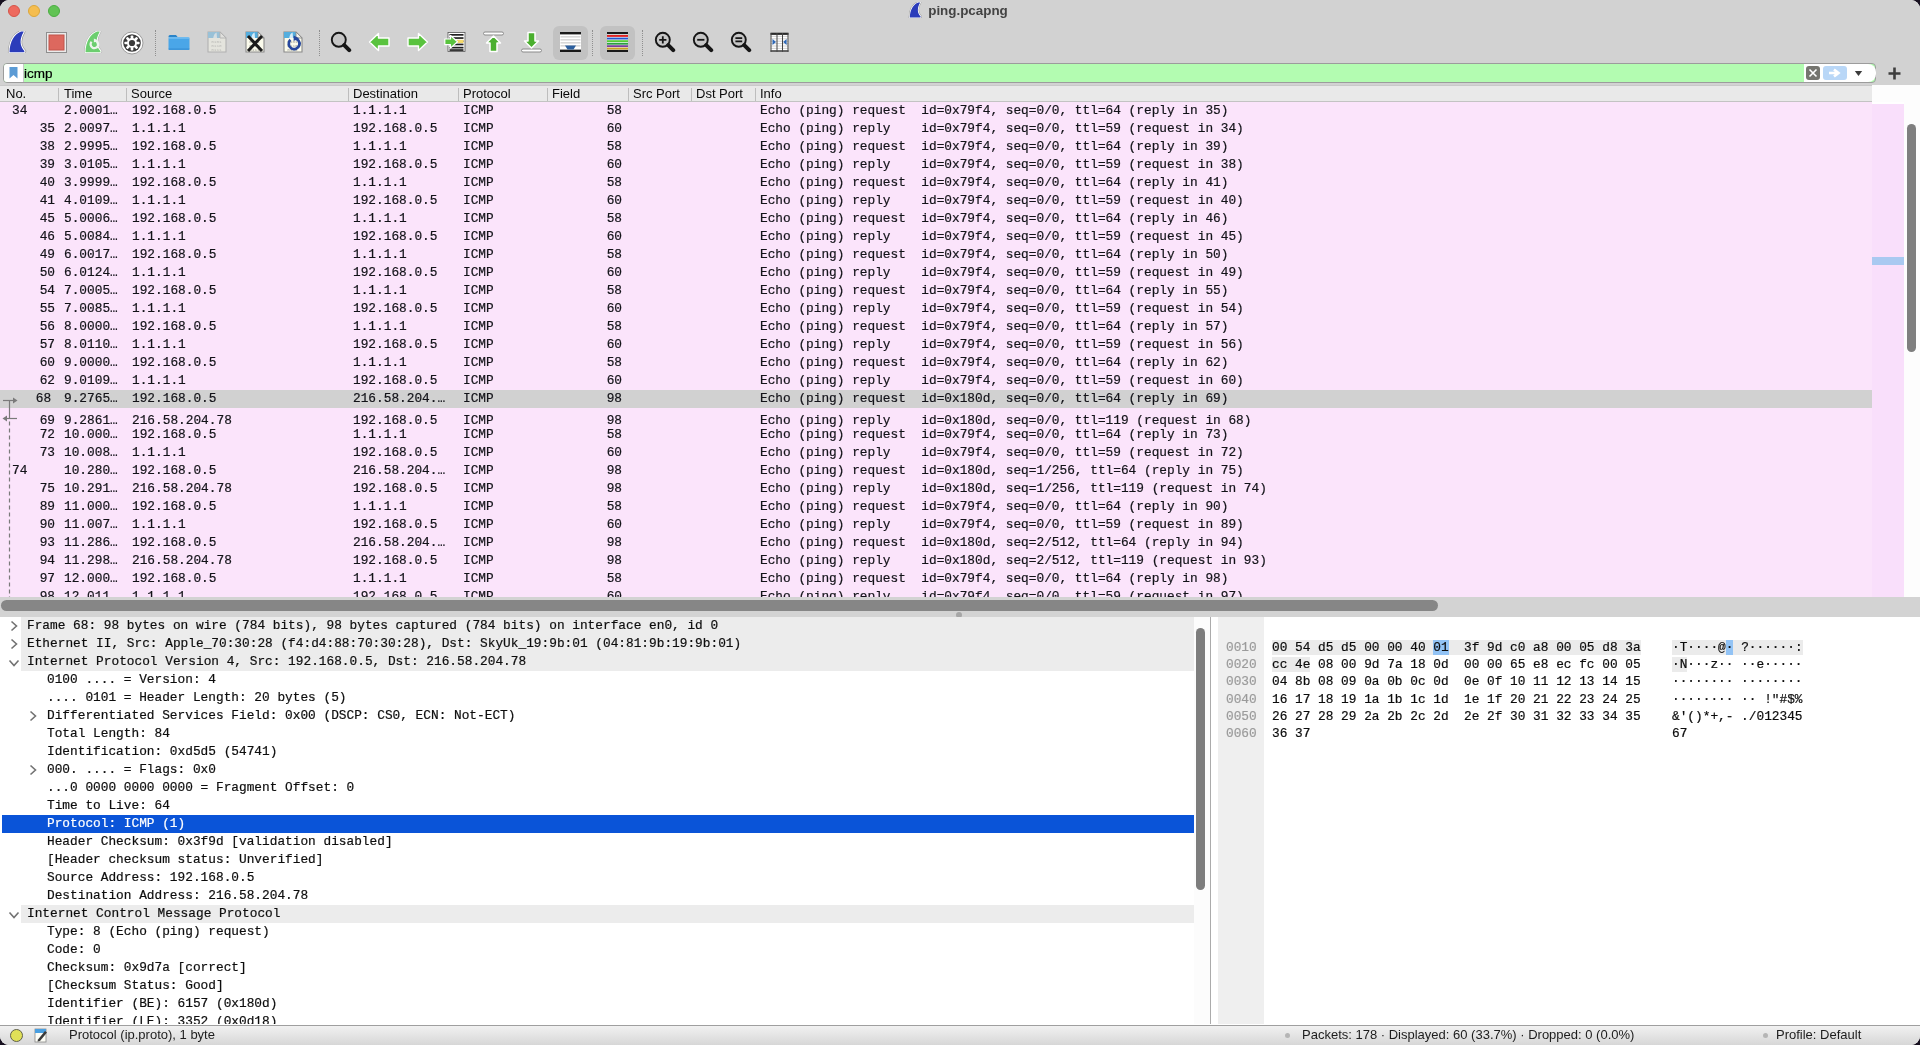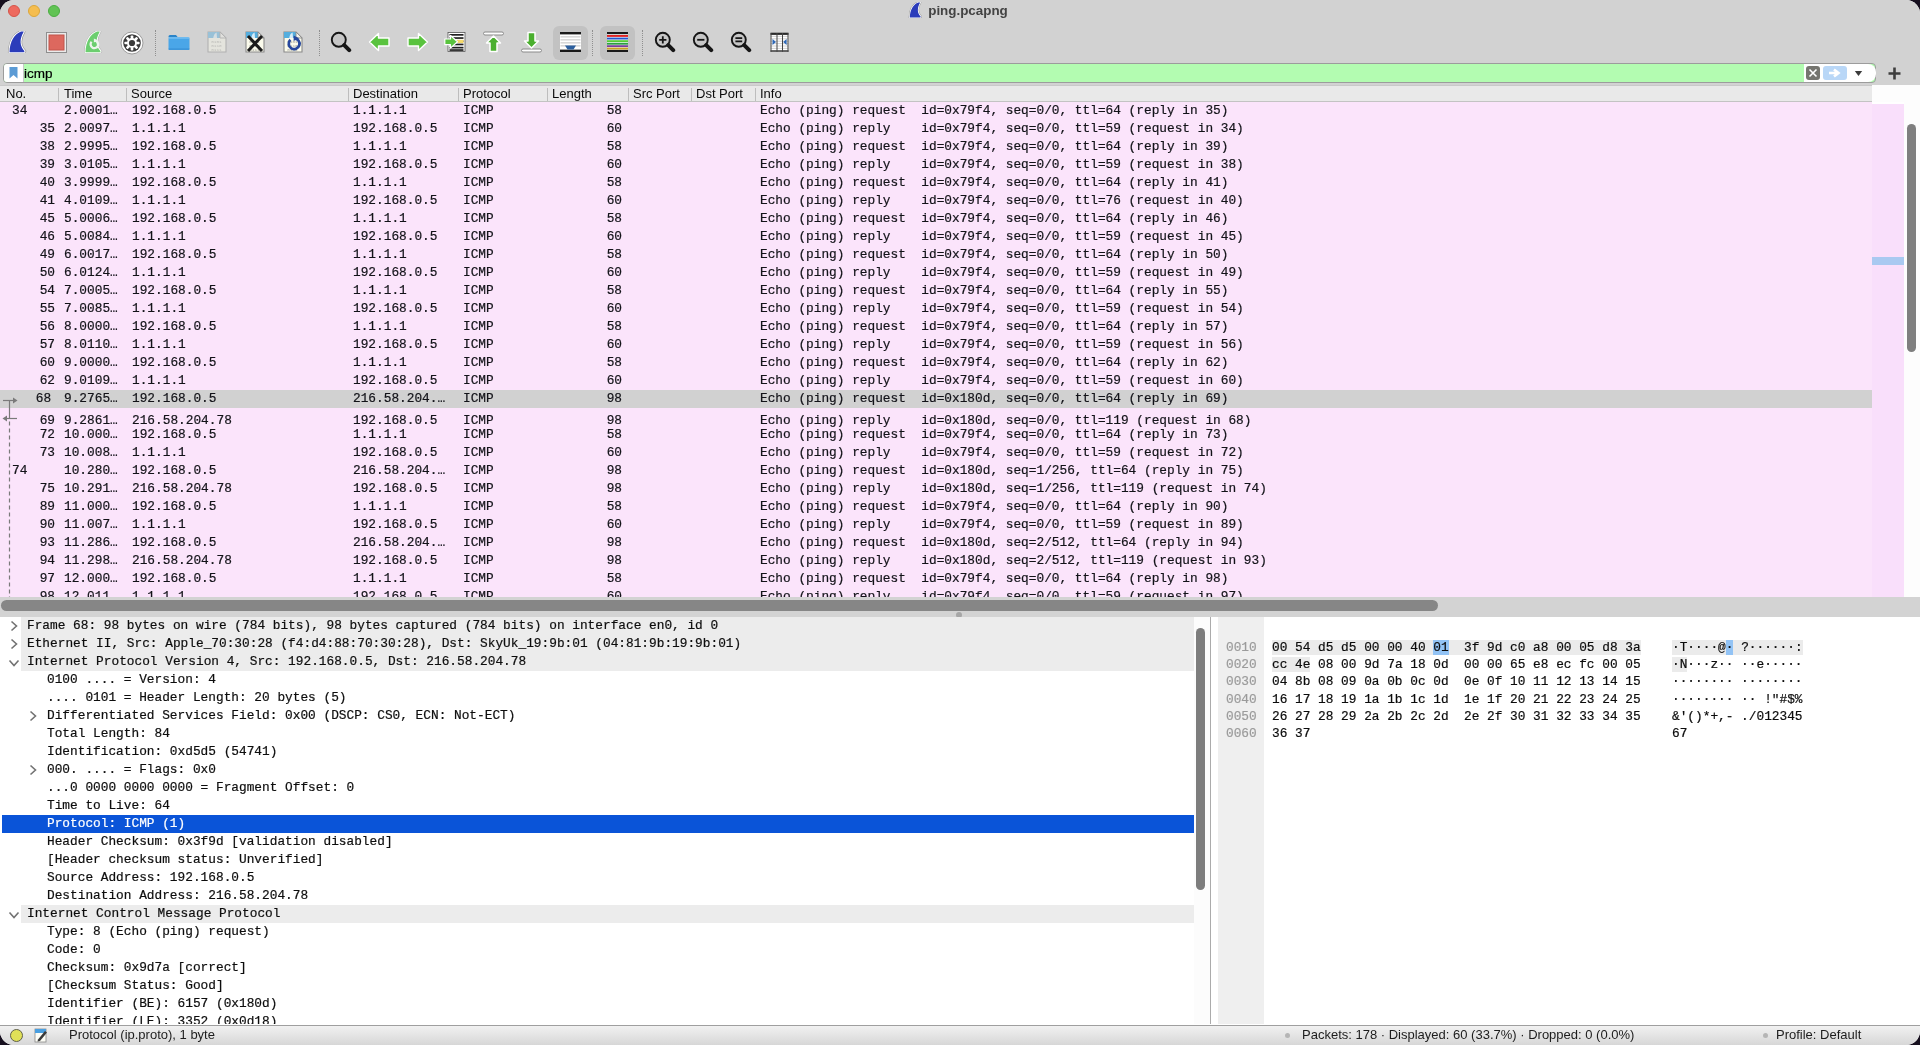--- a/index.html
+++ b/index.html
@@ -1,18 +1,18 @@
 <!DOCTYPE html>
 <html><head><meta charset="utf-8"><title>w</title><style>
 *{margin:0;padding:0;box-sizing:border-box}
 html,body{width:1920px;height:1045px;overflow:hidden;background:#17101f;
  font-family:"Liberation Sans",sans-serif;-webkit-font-smoothing:antialiased}
 .a{position:absolute}
 .mono{font-family:"Liberation Mono",monospace;font-size:12.8px;white-space:pre;-webkit-text-stroke:0.2px}
-#win{position:absolute;left:0;top:0;width:1920px;height:1045px;border-radius:14px;
+#win{position:absolute;left:0;top:0;width:1920px;height:1045px;border-radius:9px;
  overflow:hidden;background:#fff}
 #chrome{left:0;top:0;width:1920px;height:85px;background:#d2d2d2}
 .tl{width:12px;height:12px;border-radius:50%;top:5px}
 #title{top:3px;left:8px;width:1920px;text-align:center;font-size:13.4px;font-weight:bold;color:#434343}
 #filter{left:3px;top:63px;width:1873px;height:20px;background:#b3fcb1;border:1px solid #9c9c9c;border-radius:4px}
 #fbook{left:4px;top:64px;width:20px;height:18px;background:#fff;border-radius:3px 0 0 3px;border-right:1px solid #c8c8c8}
 #fright{left:1804px;top:64px;width:72px;height:18px;background:#fff;border-radius:0 8px 8px 0}
 #ftext{left:24px;top:66px;font-size:13.5px;color:#000}
 #header{left:0;top:85px;width:1872px;height:17px;background:#e9e9e9;border-top:1px solid #c9c9c9;border-bottom:1px solid #c3c3c3}
 .hl{top:86px;font-size:13px;color:#0a0a0a}
@@ -247,21 +247,21 @@
 <svg class="a" style="left:1887px;top:66px" width="15" height="15" viewBox="0 0 15 15">
       <path d="M7.5,1.5 V13.5 M1.5,7.5 H13.5" stroke="#3e3e3e" stroke-width="2.6"></path>
     </svg>
 <div id="header" class="a"></div>
 <div class="a" style="left:1872px;top:85px;width:48px;height:17px;background:#fdfdfd"></div>
 <div class="a hl" style="left:6px">No.</div>
 <div class="a hl" style="left:64px">Time</div>
 <div class="a hl" style="left:131px">Source</div>
 <div class="a hl" style="left:353px">Destination</div>
 <div class="a hl" style="left:463px">Protocol</div>
-<div class="a hl" style="left:552px">Length</div>
+<div class="a hl" style="left:552px">Field</div>
 <div class="a hl" style="left:633px">Src Port</div>
 <div class="a hl" style="left:696px">Dst Port</div>
 <div class="a hl" style="left:760px">Info</div>
 <div class="a hsep" style="left:58px"></div>
 <div class="a hsep" style="left:126px"></div>
 <div class="a hsep" style="left:348px"></div>
 <div class="a hsep" style="left:458px"></div>
 <div class="a hsep" style="left:547px"></div>
 <div class="a hsep" style="left:628px"></div>
 <div class="a hsep" style="left:691px"></div>
@@ -312,21 +312,21 @@
 <span style="left:560px;width:62px;text-align:right">58</span>
 <span style="left:760px">Echo (ping) request  id=0x79f4, seq=0/0, ttl=64 (reply in 41)</span>
 </div>
 <div class="prow a mono" style="top:90px">
 <span style="left:12px;width:43px;text-align:right">41</span>
 <span style="left:64px">4.0109…</span>
 <span style="left:132px">1.1.1.1</span>
 <span style="left:353px">192.168.0.5</span>
 <span style="left:463px">ICMP</span>
 <span style="left:560px;width:62px;text-align:right">60</span>
-<span style="left:760px">Echo (ping) reply    id=0x79f4, seq=0/0, ttl=76 (request in 40)</span>
+<span style="left:760px">Echo (ping) reply    id=0x79f4, seq=0/0, ttl=59 (request in 40)</span>
 </div>
 <div class="prow a mono" style="top:108px">
 <span style="left:12px;width:43px;text-align:right">45</span>
 <span style="left:64px">5.0006…</span>
 <span style="left:132px">192.168.0.5</span>
 <span style="left:353px">1.1.1.1</span>
 <span style="left:463px">ICMP</span>
 <span style="left:560px;width:62px;text-align:right">58</span>
 <span style="left:760px">Echo (ping) request  id=0x79f4, seq=0/0, ttl=64 (reply in 46)</span>
 </div>

